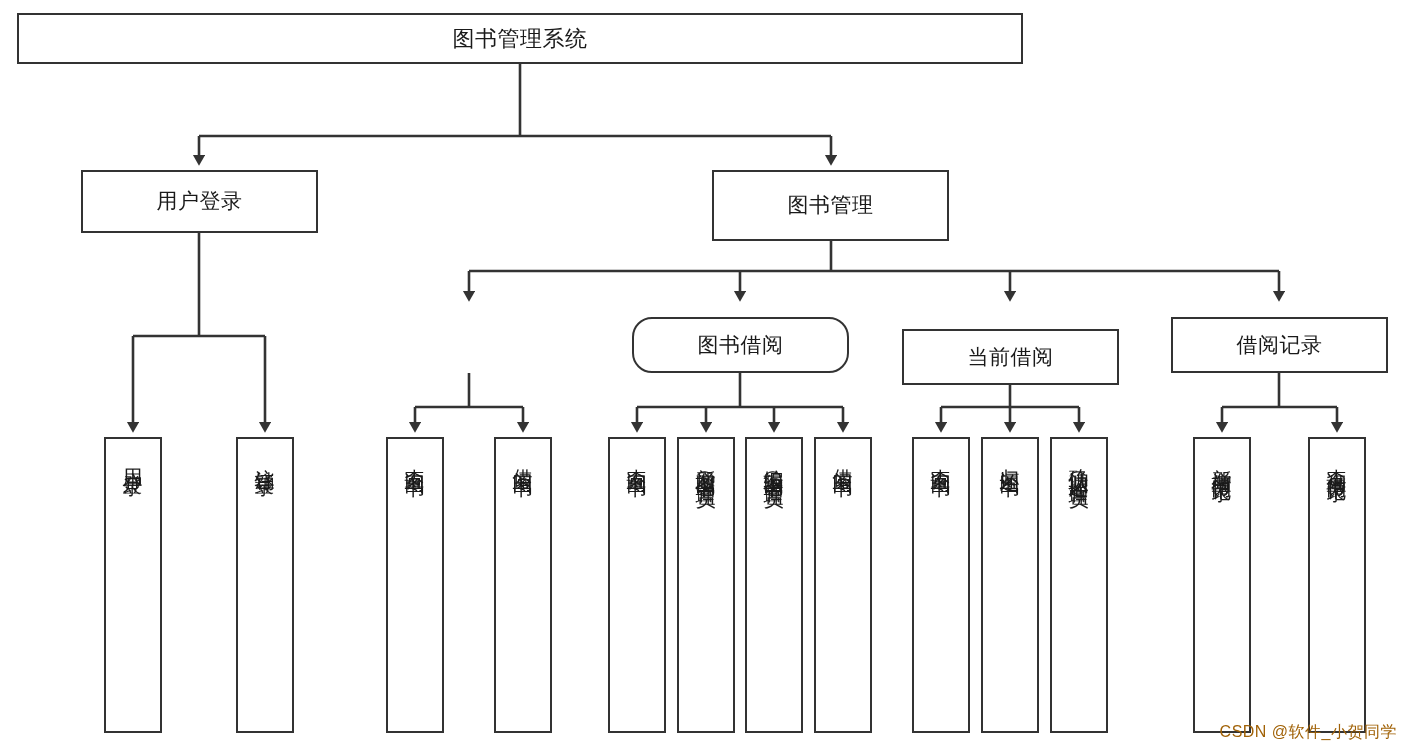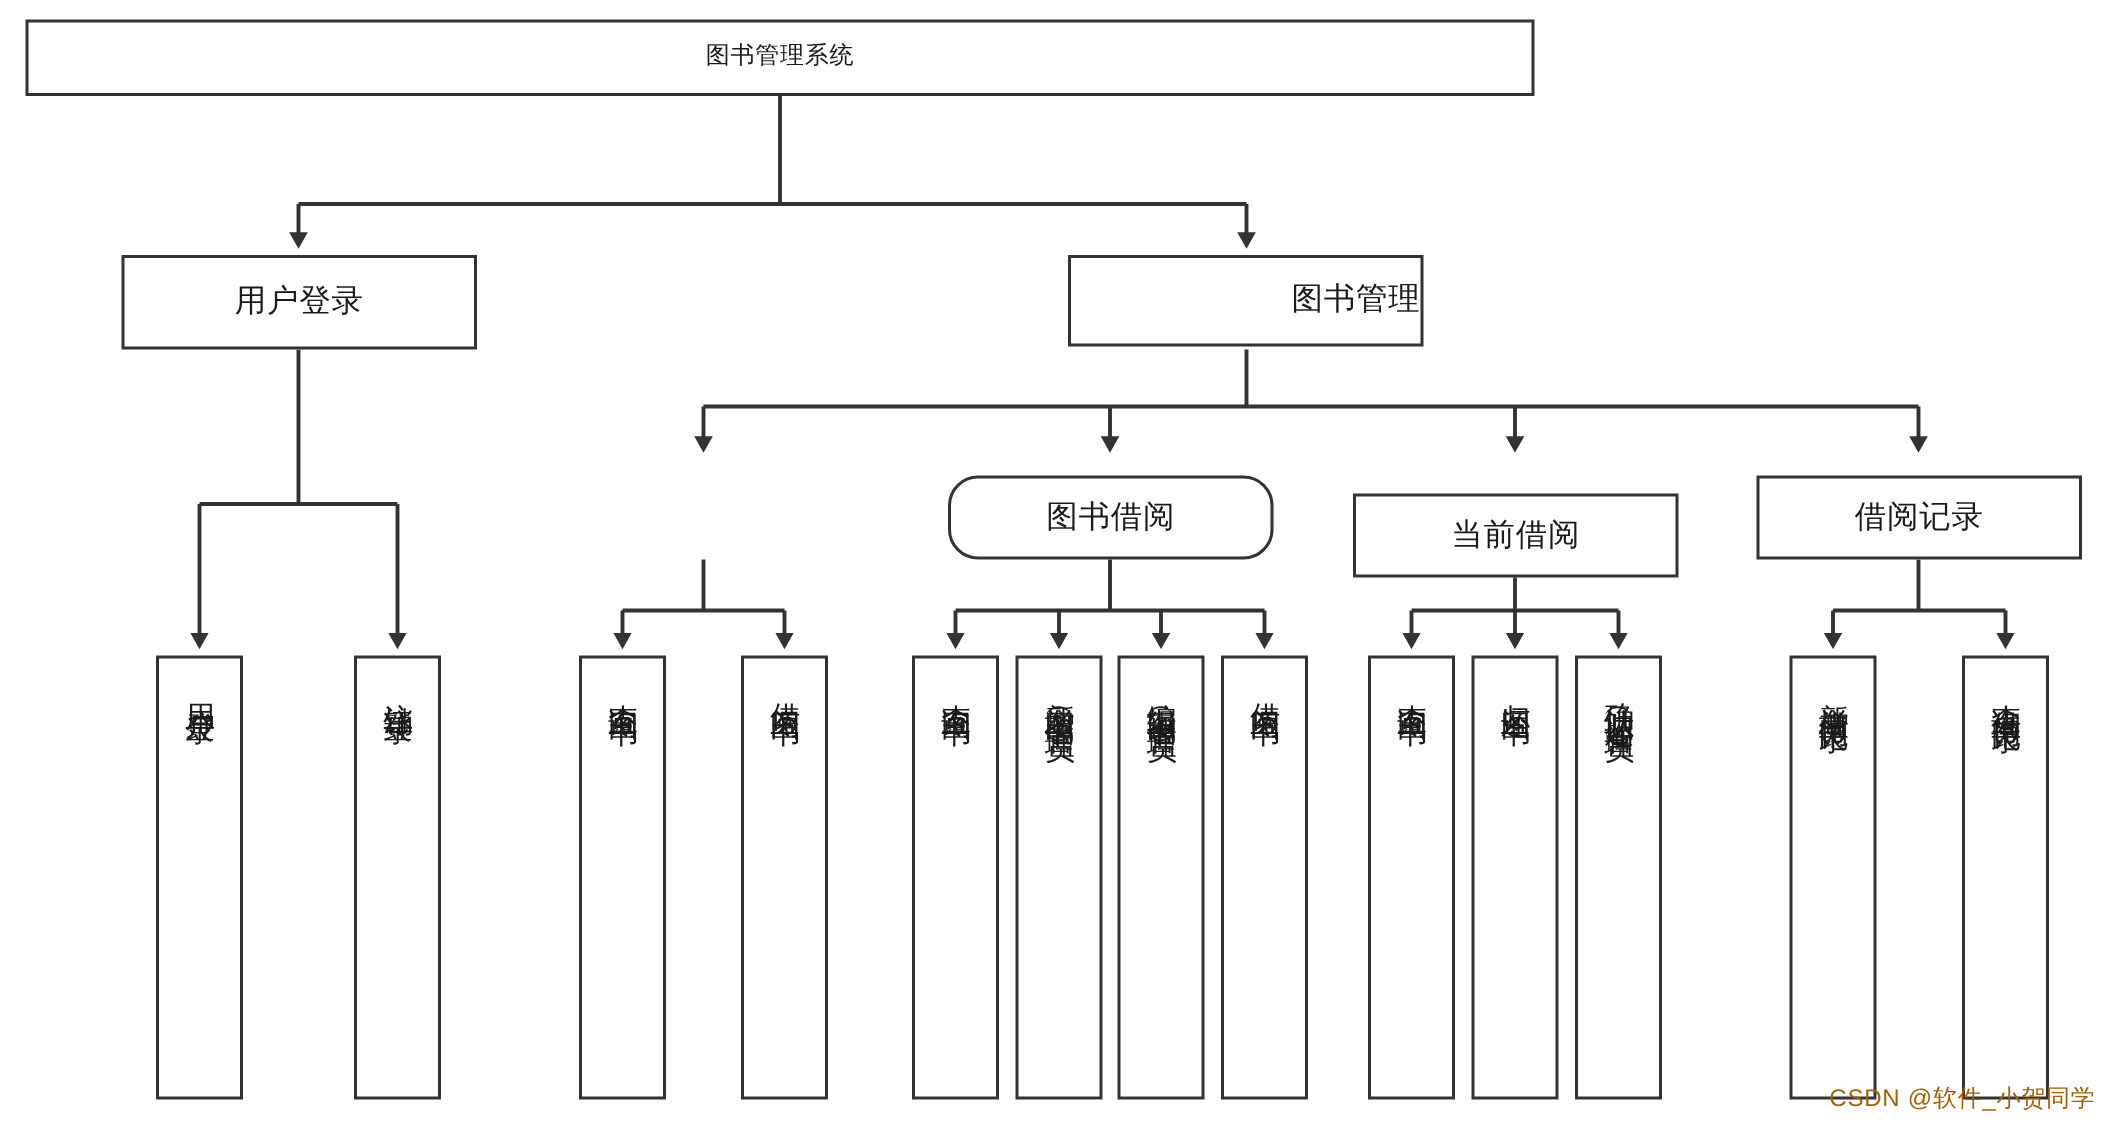--- a/index.html
+++ b/index.html
@@ -39,21 +39,21 @@
     display: block;
     text-align: center;
     line-height: 1.18;
   }
   .node.horiz .lbl {
     font-size: 21px;
     letter-spacing: 0.5px;
     white-space: nowrap;
   }
   .node.root .lbl {
-    font-size: 16px;
+    font-size: 22px;
   }
   .node.vert {
     align-items: flex-start;
     padding-top: 14px;
   }
   .node.vert .lbl {
     writing-mode: vertical-rl;
     text-orientation: upright;
     font-size: 20px;
     line-height: 1.0;
@@ -125,21 +125,21 @@
     </g>
   </svg>
 
   <div class="node root horiz" style="left:17px; top:13px; width:1006px; height:51px;">
     <span class="lbl">图书管理系统</span>
   </div>
 
   <div class="node horiz" style="left:81px; top:170px; width:237px; height:63px;">
     <span class="lbl">用户登录</span>
   </div>
-  <div class="node horiz" style="left:712px; top:170px; width:237px; height:61px;justify-content:flex-end;">
+  <div class="node horiz" style="left:712px; top:170px; width:237px; height:71px;">
     <span class="lbl">图书管理</span>
   </div>
 
   <div class="node horiz" style="left:632px; top:317px; width:217px; height:56px;border-radius:20px;">
     <span class="lbl">图书借阅</span>
   </div>
   <div class="node horiz" style="left:902px; top:329px; width:217px; height:56px;">
     <span class="lbl">当前借阅</span>
   </div>
   <div class="node horiz" style="left:1171px; top:317px; width:217px; height:56px;">

